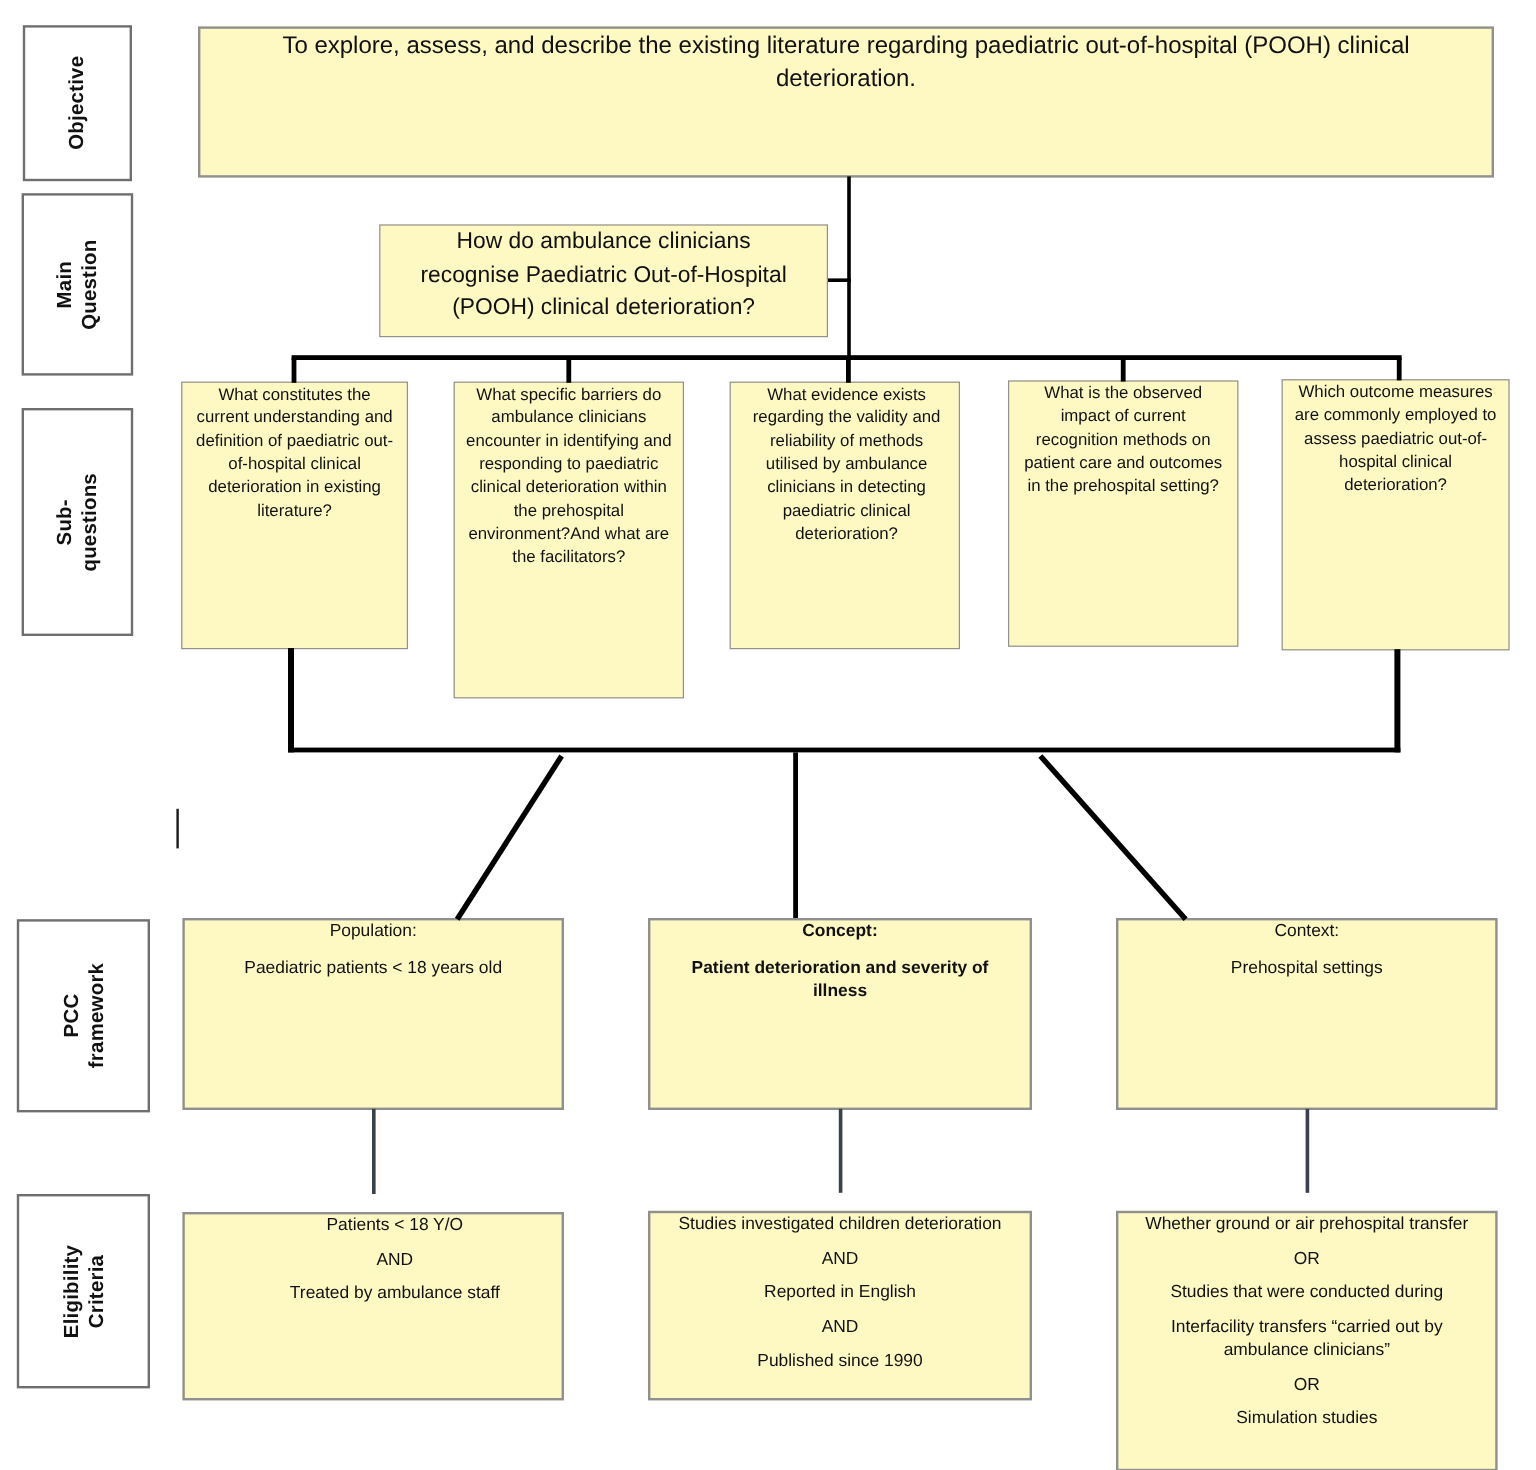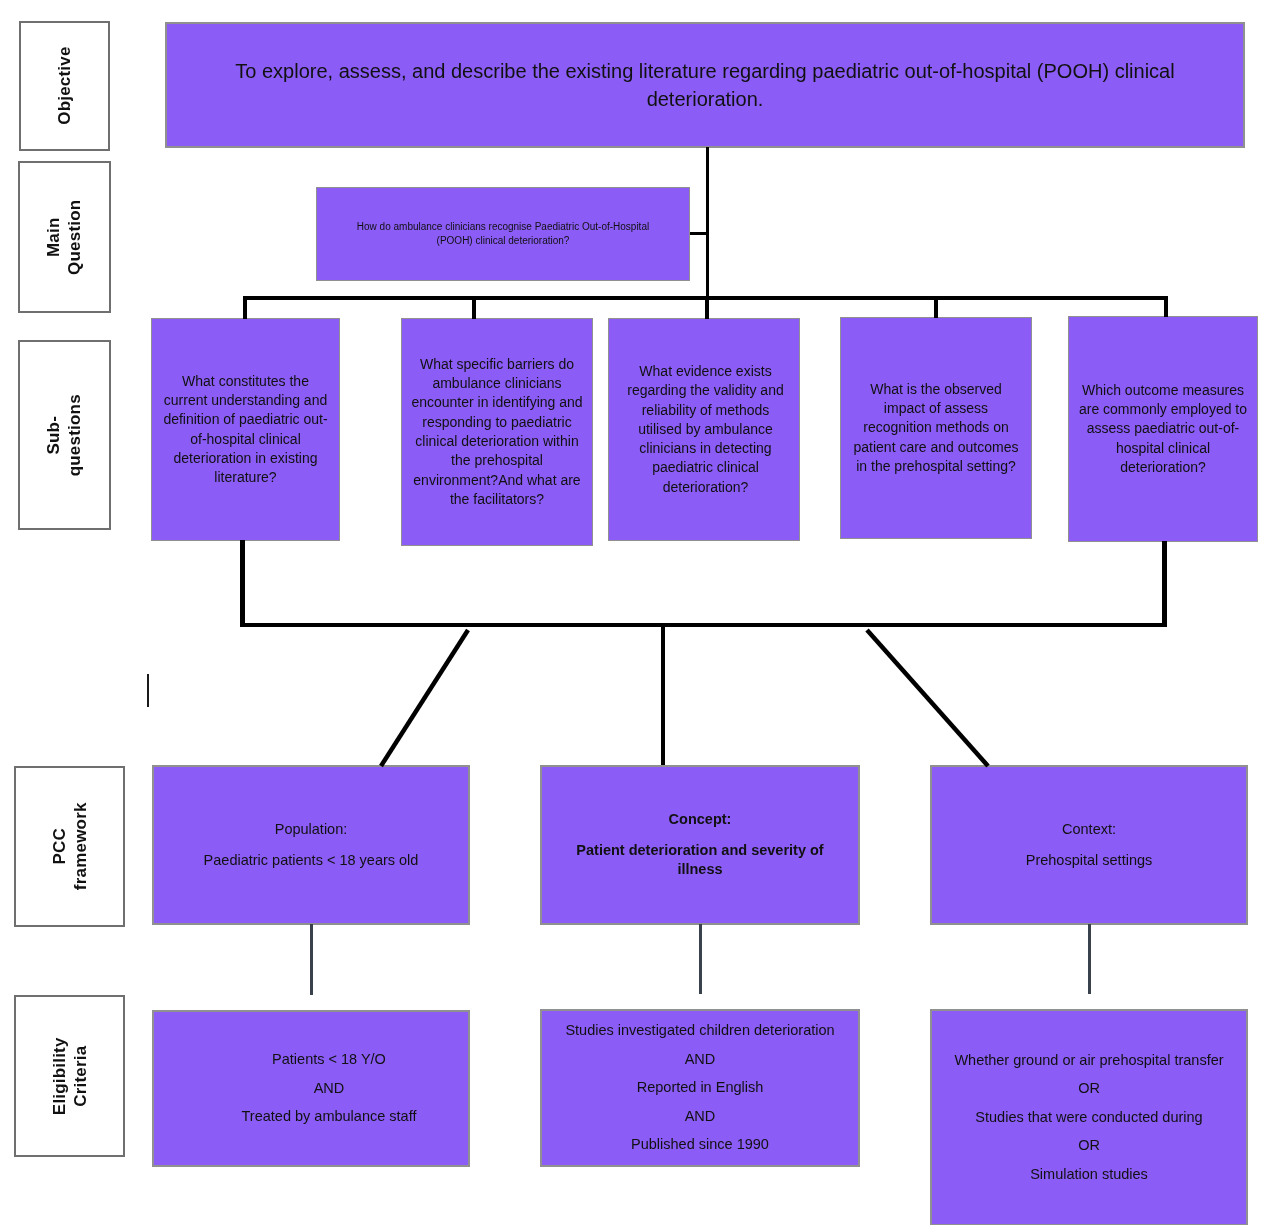--- a/index.html
+++ b/index.html
@@ -24,28 +24,28 @@
     font-size:17px;
     line-height:1.25;
     white-space:pre-line;
     text-align:center;
     letter-spacing:.2px;
   }
   
   .box{
     position:absolute;
     border:2px solid #909090;
-    background:#8b5cf6;
-    display:flex;flex-direction:column;align-items:center;justify-content:center;
+    background:#fef9c3;
+    display:flex;flex-direction:column;align-items:center;
     text-align:center;
     box-sizing:border-box;
   }
   .box .txt{width:100%;}
   .objective-box{font-size:20px;line-height:1.4;padding:0 16px;}
-  .mq-box{font-size:10px;line-height:1.45;padding:0 22px;border-width:1.5px;}
+  .mq-box{font-size:19px;line-height:1.45;padding:0 22px;border-width:1.5px;}
   .subq{font-size:14px;line-height:1.38;padding:0 9px;border-width:1.5px;}
   .pcc{font-size:14.5px;line-height:1.35;padding:0 10px;gap:11px;}
   .elig{font-size:14.5px;line-height:1.35;padding:0 12px;gap:9px;margin-top:16px;}
   
   .line{position:absolute;background:#000000;}
   .conn{position:absolute;background:#39414d;}
   .stray{position:absolute;background:#1a1a1a;}
   svg.overlay{position:absolute;left:0;top:0;pointer-events:none;}
 </style>
 </head>
@@ -76,28 +76,28 @@
     <div class="txt">To explore, assess, and describe the existing literature regarding paediatric out-of-hospital (POOH) clinical deterioration.</div>
   </div>
 
   <div class="box mq-box" style="left:316px;top:187px;width:374px;height:94px;">
     <div class="txt">How do ambulance clinicians recognise Paediatric Out-of-Hospital (POOH) clinical deterioration?</div>
   </div>
 
   <div class="box subq" style="left:151px;top:318px;width:189px;height:223px;">
     <div class="txt">What constitutes the current understanding and definition of paediatric out-of-hospital clinical deterioration in existing literature?</div>
   </div>
-  <div class="box subq" style="left:378px;top:318px;width:192px;height:228px;margin-left:23px;">
+  <div class="box subq" style="left:378px;top:318px;width:192px;height:264px;">
     <div class="txt">What specific barriers do ambulance clinicians encounter in identifying and responding to paediatric clinical deterioration within the prehospital environment?And what are the facilitators?</div>
   </div>
   <div class="box subq" style="left:608px;top:318px;width:192px;height:223px;padding-left:12px;">
     <div class="txt">What evidence exists regarding the validity and reliability of methods utilised by ambulance clinicians in detecting paediatric clinical deterioration?</div>
   </div>
   <div class="box subq" style="left:840px;top:317px;width:192px;height:222px;">
-    <div class="txt">What is the observed impact of assess recognition methods on patient care and outcomes in the prehospital setting?</div>
+    <div class="txt">What is the observed impact of current recognition methods on patient care and outcomes in the prehospital setting?</div>
   </div>
   <div class="box subq" style="left:1068px;top:316px;width:190px;height:226px;">
     <div class="txt">Which outcome measures are commonly employed to assess paediatric out-of-hospital clinical deterioration?</div>
   </div>
 
   <div class="box pcc" style="left:152px;top:765px;width:318px;height:160px;">
     <div class="txt">Population:</div>
     <div class="txt">Paediatric patients &lt; 18 years old</div>
   </div>
   <div class="box pcc" style="left:540px;top:765px;width:320px;height:160px;font-weight:bold;">
@@ -118,20 +118,21 @@
     <div class="txt">Studies investigated  children deterioration</div>
     <div class="txt">AND</div>
     <div class="txt">Reported in English</div>
     <div class="txt">AND</div>
     <div class="txt">Published since 1990</div>
   </div>
   <div class="box elig" style="left:930px;top:993px;width:318px;height:217px;">
     <div class="txt">Whether ground or air prehospital transfer</div>
     <div class="txt">OR</div>
     <div class="txt">Studies that were conducted during</div>
+    <div class="txt">Interfacility transfers “carried out by ambulance clinicians”</div>
     <div class="txt">OR</div>
     <div class="txt">Simulation studies</div>
   </div>
 
   <div class="line" style="left:706px;top:147px;width:3px;height:151px;"></div>
   <div class="line" style="left:690px;top:232px;width:19px;height:3px;"></div>
   <div class="line" style="left:243px;top:296px;width:925px;height:4px;"></div>
   <div class="line" style="left:243px;top:298px;width:4px;height:21px;"></div>
   <div class="line" style="left:472px;top:298px;width:4px;height:21px;"></div>
   <div class="line" style="left:705px;top:298px;width:4px;height:21px;"></div>

